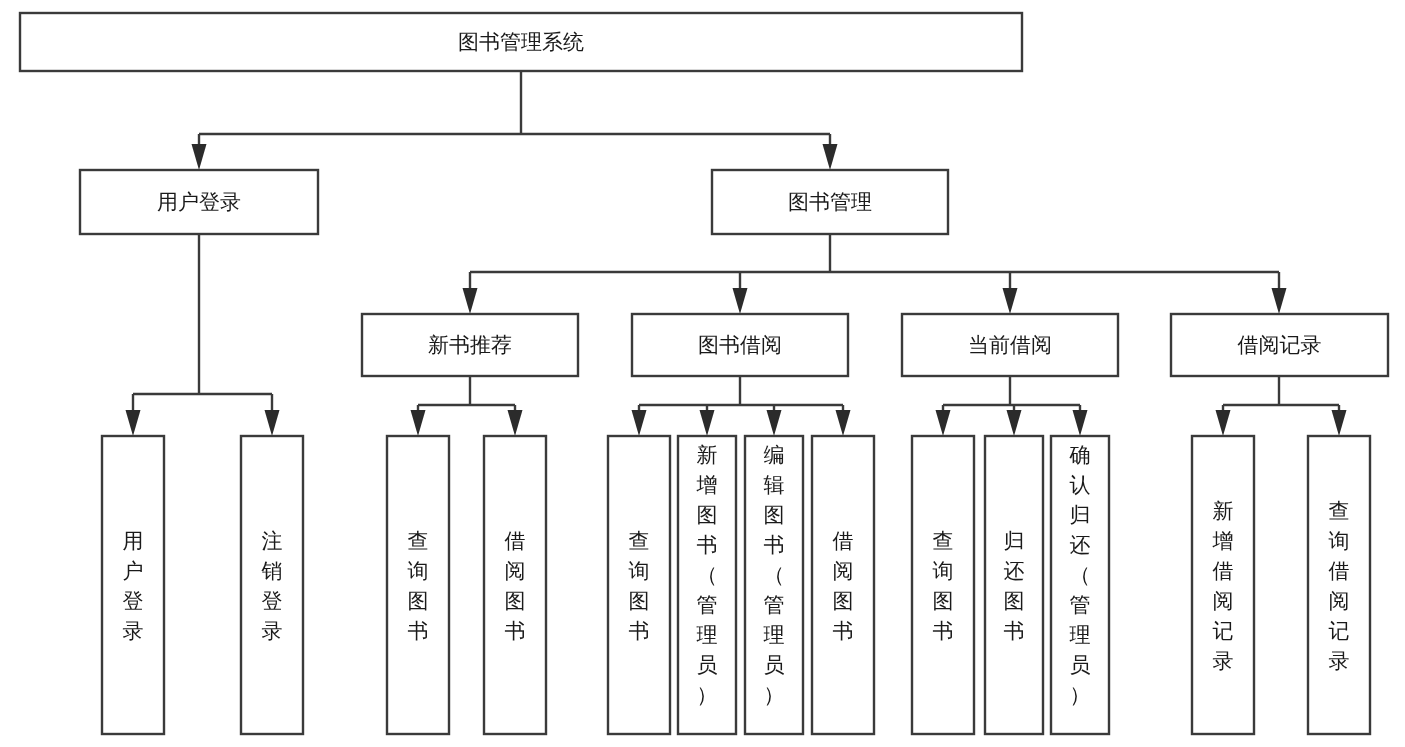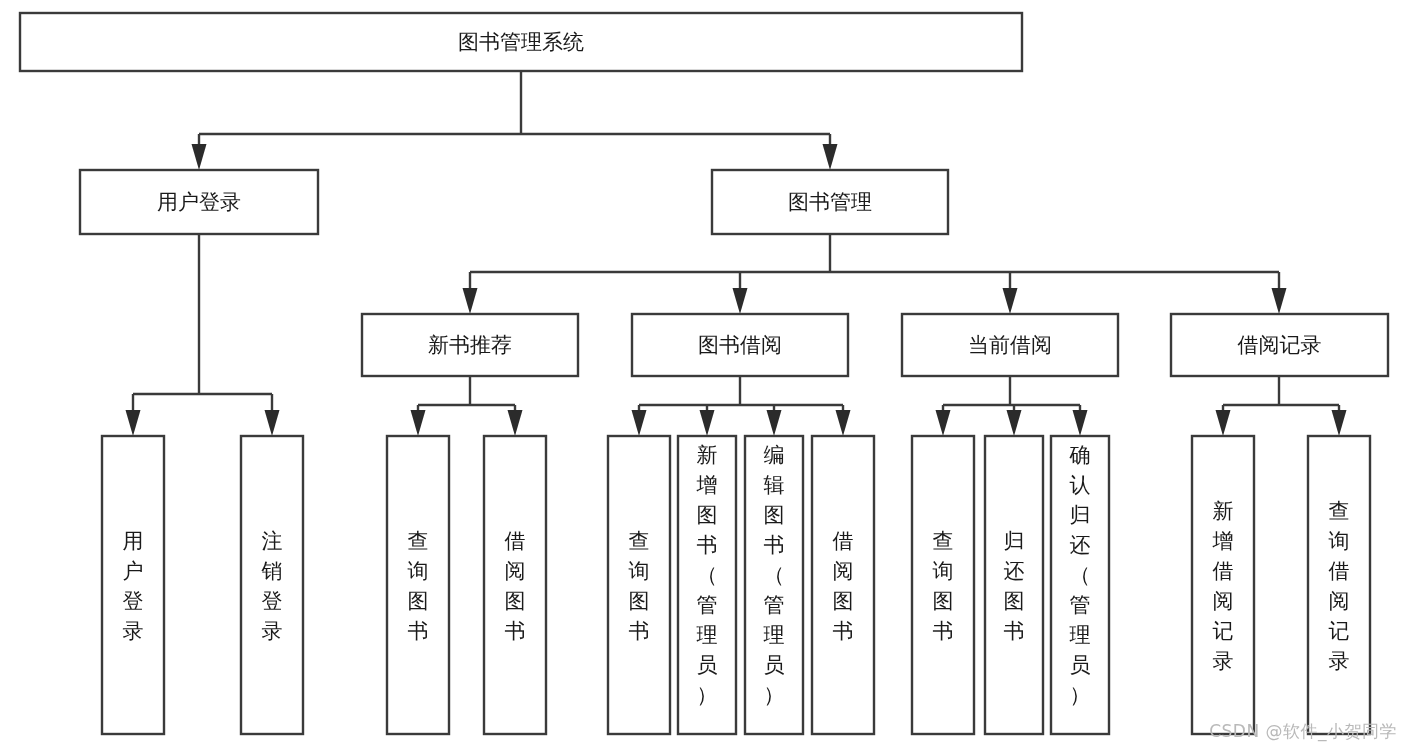--- a/index.html
+++ b/index.html
@@ -218,15 +218,14 @@
           <rect class="node-box" x="1192" y="436" width="62" height="298"></rect>
           <text class="node-label-v" x="1223" y="518.4"><tspan x="1223" dy="0">新</tspan><tspan x="1223" dy="30">增</tspan><tspan x="1223" dy="30">借</tspan><tspan x="1223" dy="30">阅</tspan><tspan x="1223" dy="30">记</tspan><tspan x="1223" dy="30">录</tspan></text>
         </g>
         <g>
           <rect class="node-box" x="1308" y="436" width="62" height="298"></rect>
           <text class="node-label-v" x="1339" y="518.4"><tspan x="1339" dy="0">查</tspan><tspan x="1339" dy="30">询</tspan><tspan x="1339" dy="30">借</tspan><tspan x="1339" dy="30">阅</tspan><tspan x="1339" dy="30">记</tspan><tspan x="1339" dy="30">录</tspan></text>
         </g>
       </g>
   </svg>
 
-  <div class="watermark-text">CSDN @软件_小贺同学</div>
 
 </div>
 
 </body></html>

